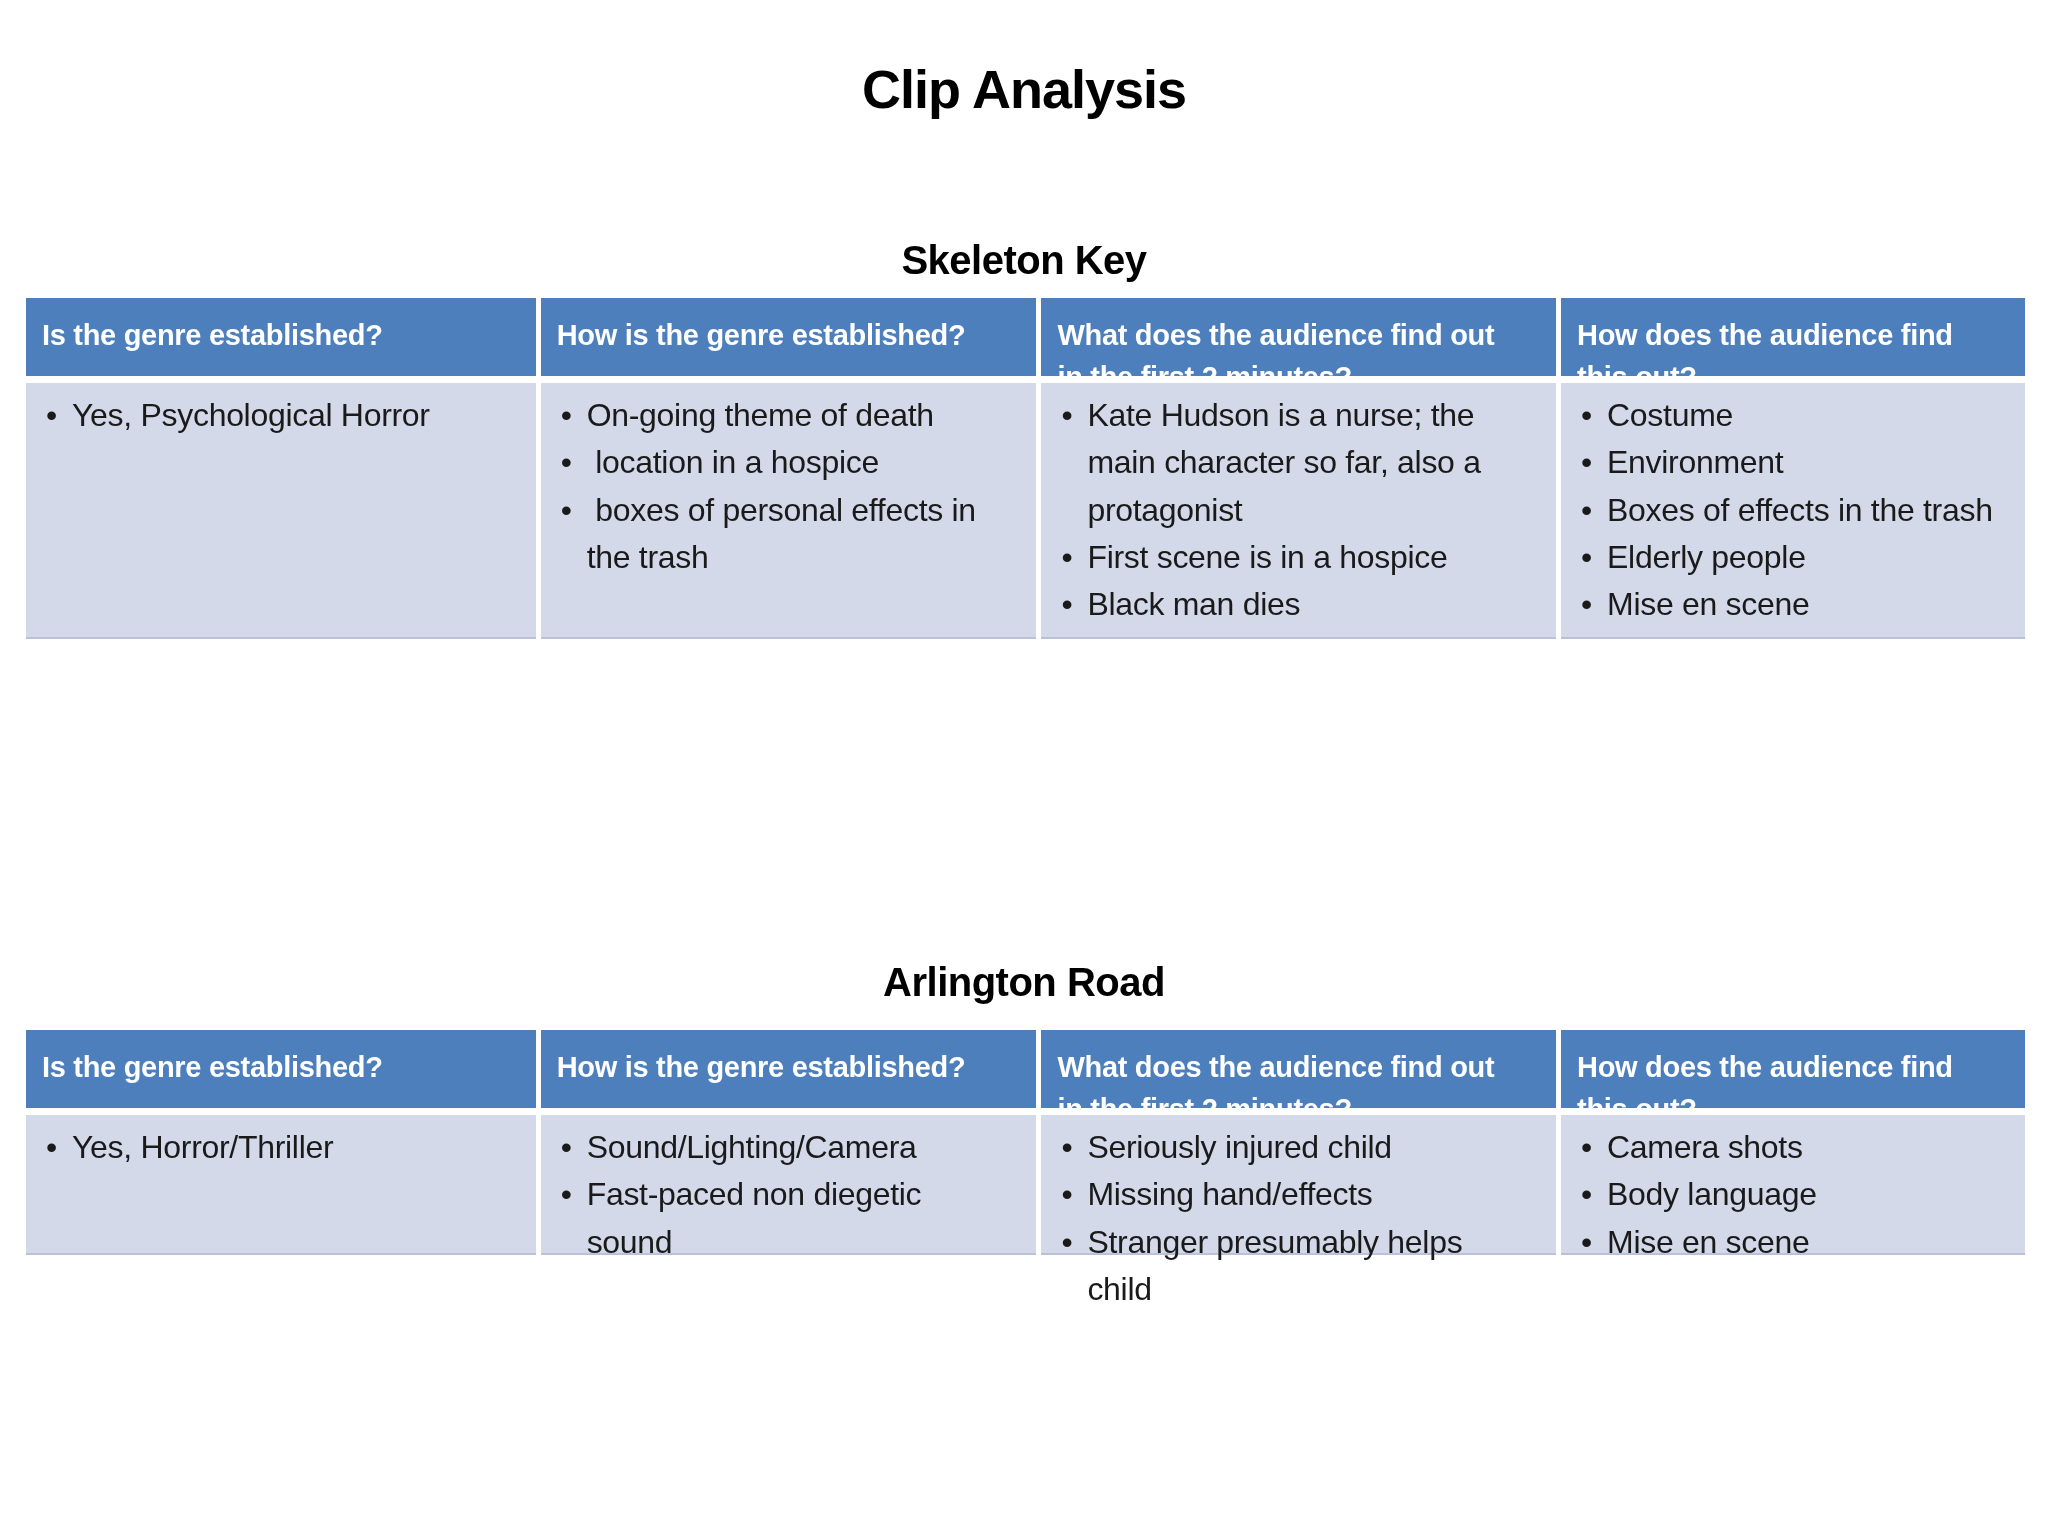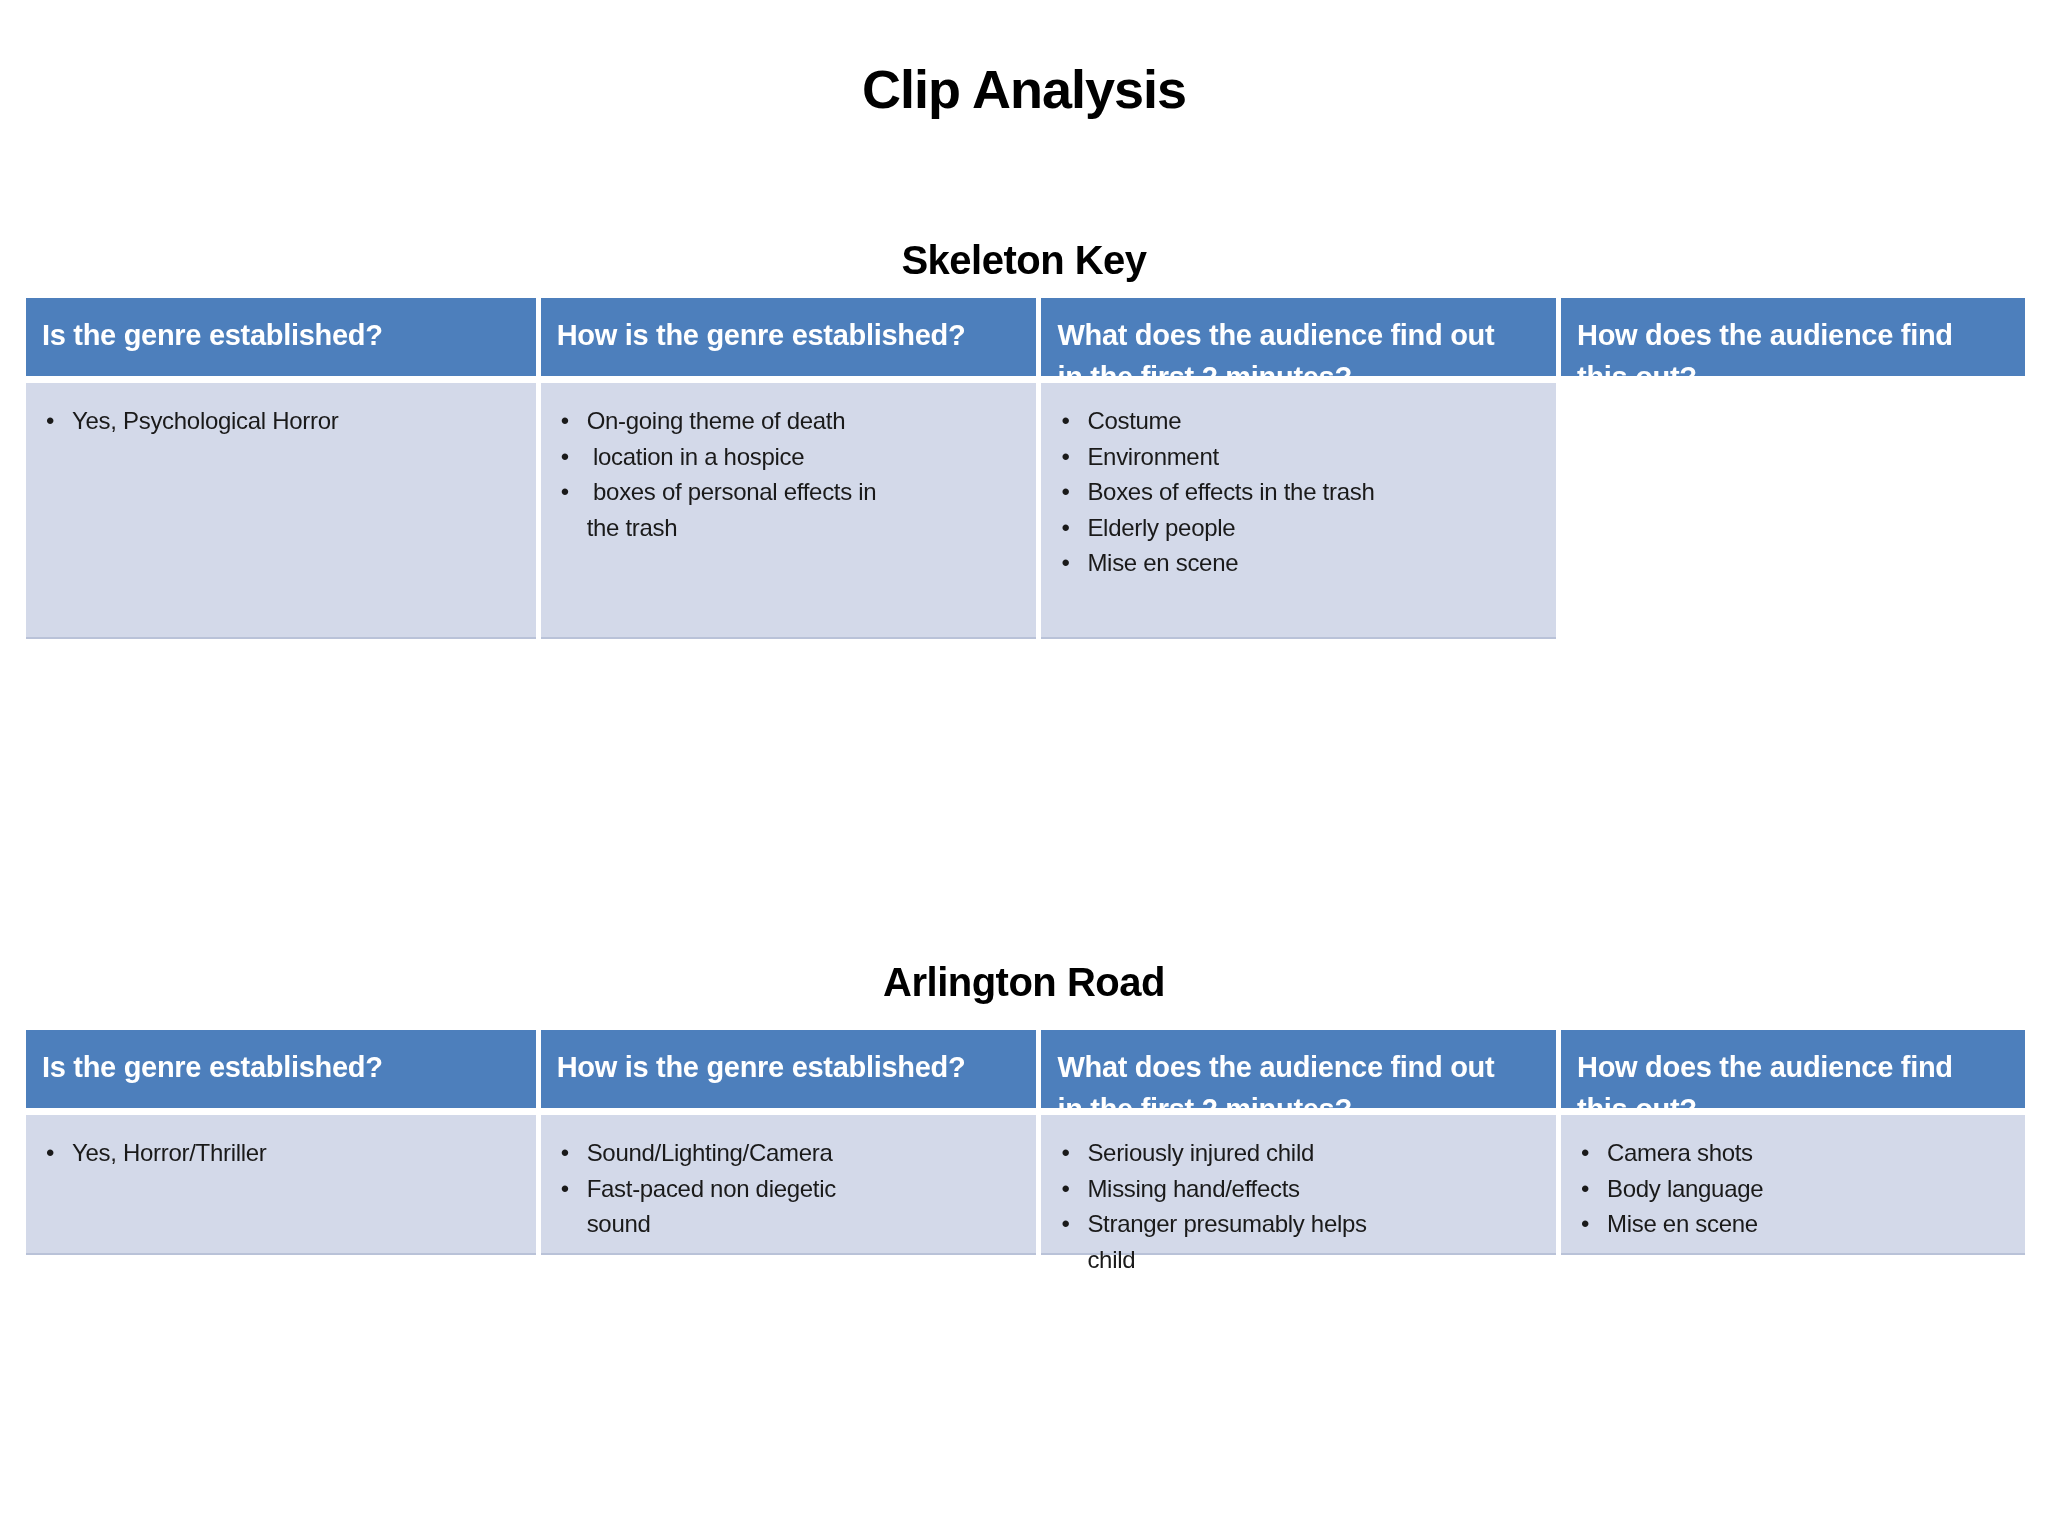--- a/index.html
+++ b/index.html
@@ -52,23 +52,23 @@
     font-size: 29px;
     line-height: 1.45;
     padding: 16px 16px 8px 16px;
     height: 78px;
     white-space: pre-wrap;
     letter-spacing: -0.3px;
   }
   .cell.body {
     background: #d3d9e9;
     color: #1a1a1a;
-    font-size: 24px;
+    font-size: 32px;
     line-height: 1.48;
-    padding: 20px 8px 8px 12px;
+    padding: 9px 8px 8px 12px;
     border-bottom: 2px solid #b9c2d8;
     letter-spacing: -0.3px;
   }
   #table1 .cell.body { height: 256px; }
   #table2 .cell.body { height: 140px; }
   ul.bullets {
     margin: 0;
     padding: 0;
     list-style: none;
   }
@@ -105,20 +105,29 @@
       <ul class="bullets">
         <li>Yes, Psychological Horror</li>
       </ul>
     </div>
     <div class="cell body">
       <ul class="bullets">
         <li>On-going theme of death</li>
         <li> location in a hospice</li>
         <li> boxes of personal effects in
 the trash</li>
+      </ul>
+    </div>
+    <div class="cell body">
+      <ul class="bullets">
+        <li>Kate Hudson is a nurse; the
+main character so far, also a
+protagonist</li>
+        <li>First scene is in a hospice</li>
+        <li>Black man dies</li>
       </ul>
     </div>
     <div class="cell body">
       <ul class="bullets">
         <li>Costume</li>
         <li>Environment</li>
         <li>Boxes of effects in the trash</li>
         <li>Elderly people</li>
         <li>Mise en scene</li>
       </ul>

